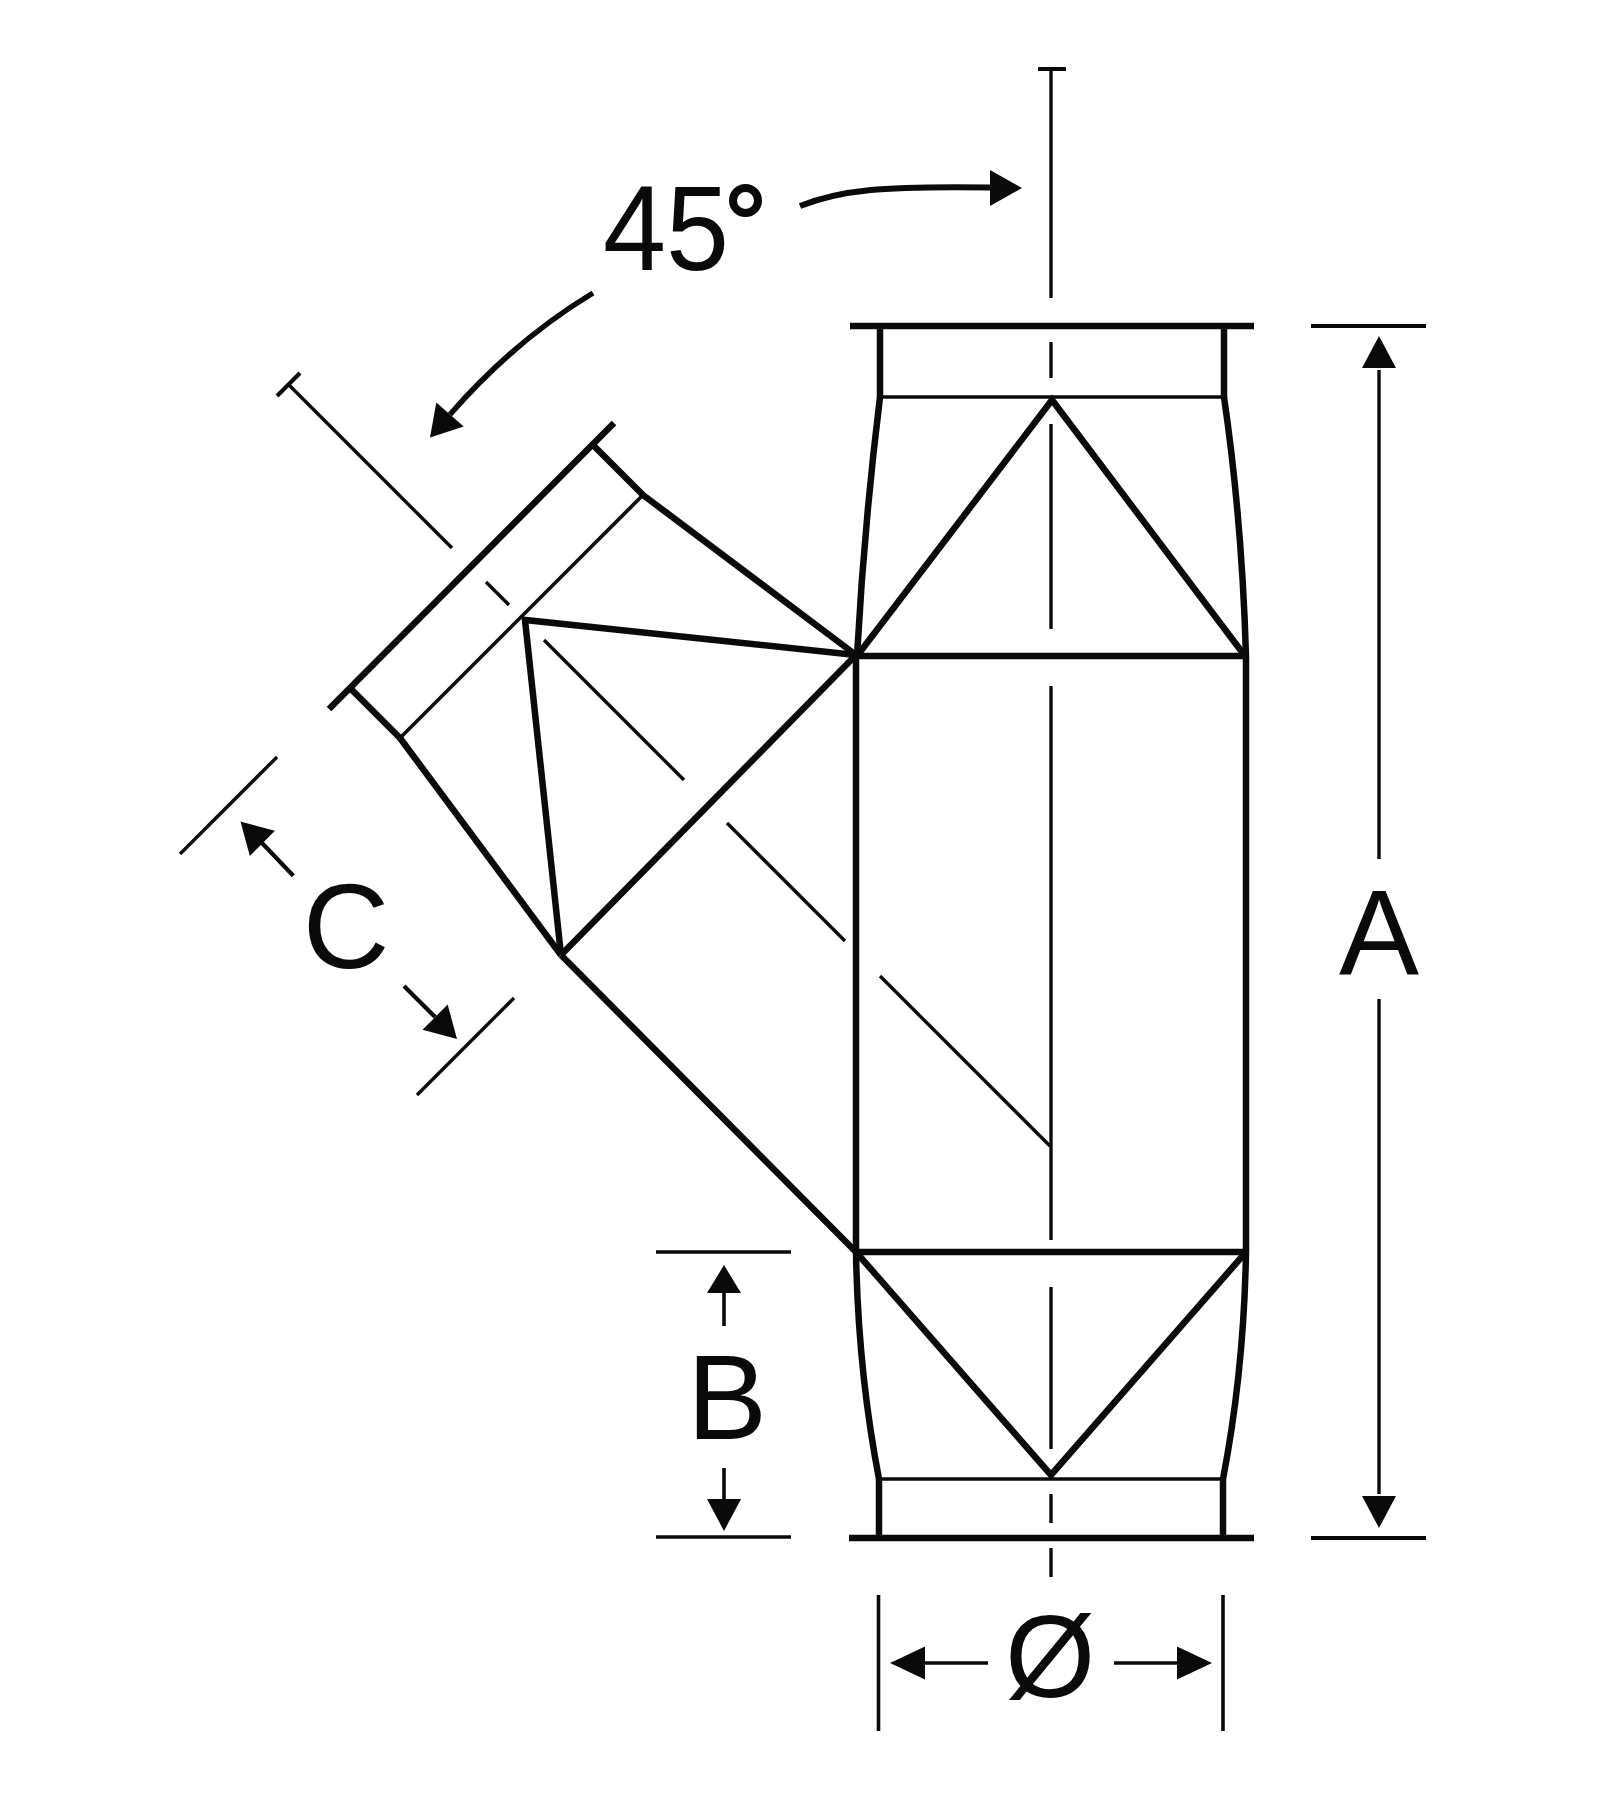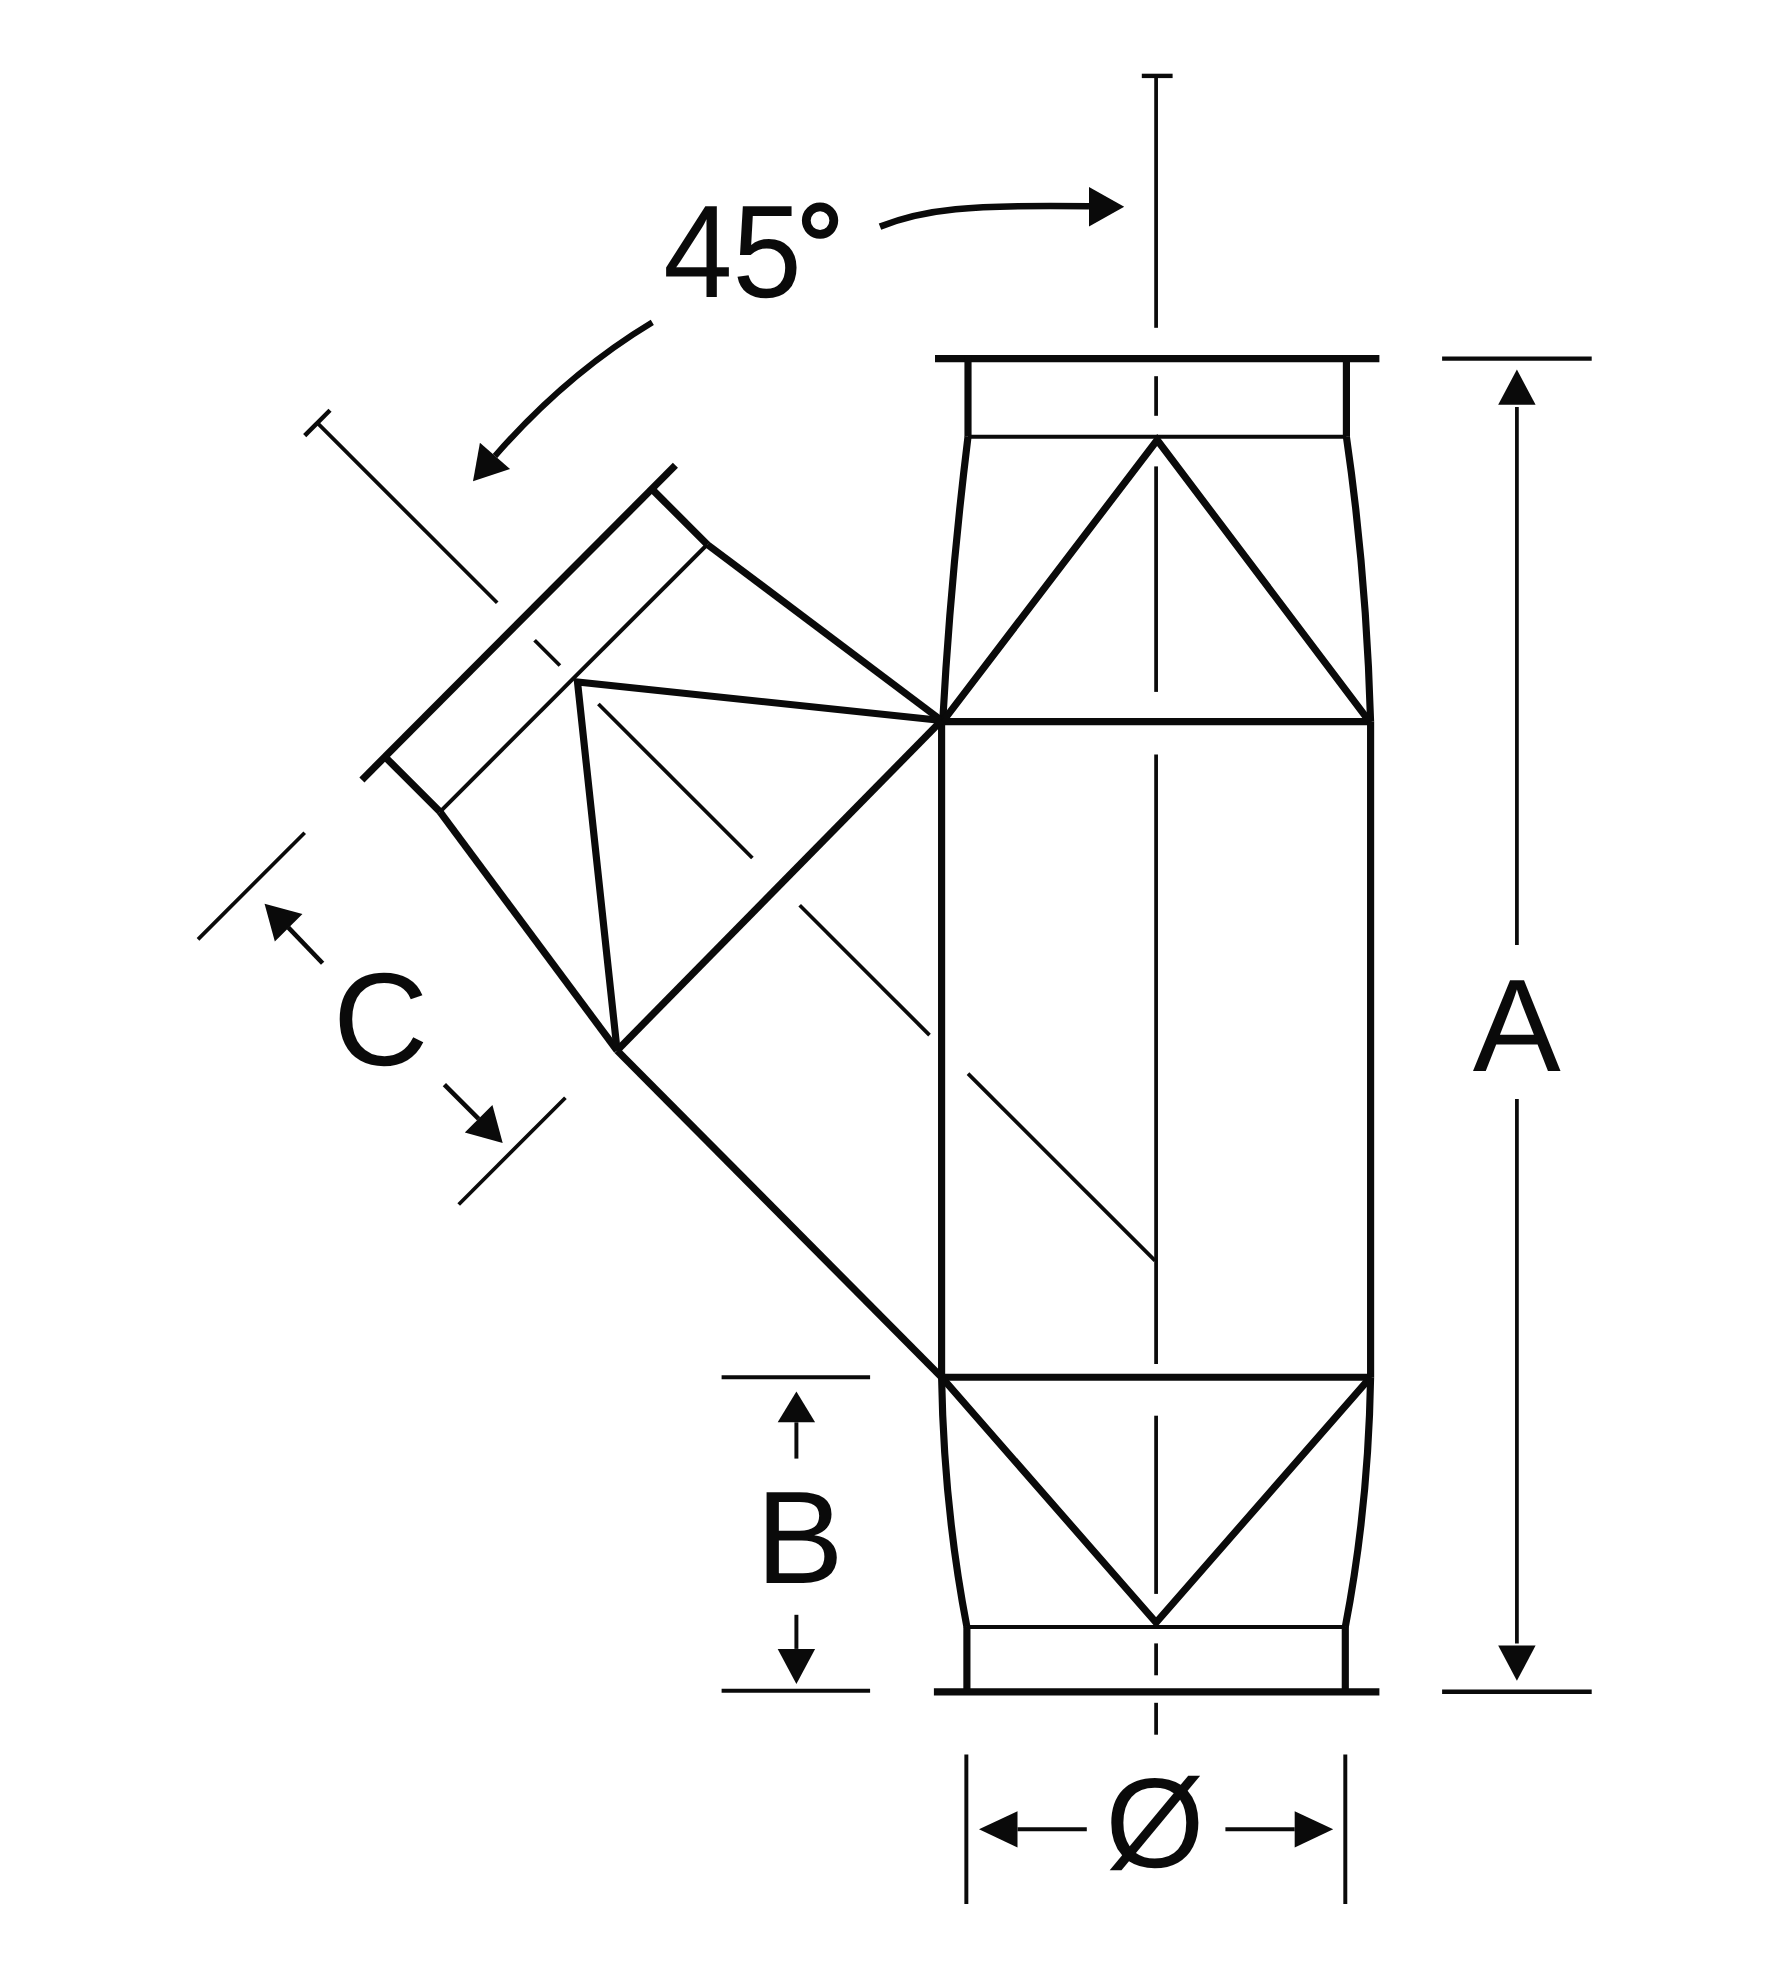--- a/index.html
+++ b/index.html
@@ -1,16 +1,16 @@
 <!DOCTYPE html>
 <html><head>
 <meta charset="utf-8">
 <style>
   html,body{margin:0;padding:0;background:#ffffff;}
-  .page{width:1624px;height:1800px;position:relative;background:#0ea5e9;overflow:hidden;}
+  .page{width:1426px;height:1800px;position:relative;background:#0ea5e9;overflow:hidden;}
   text{font-family:"Liberation Sans", sans-serif;fill:#0a0a0a;}
 </style>
 </head>
 <body>
 <div class="page">
 <svg width="1624" height="1800" viewBox="0 0 1624 1800" xmlns="http://www.w3.org/2000/svg">
 
   <rect x="0" y="0" width="1624" height="1800" fill="#ffffff"></rect>
 
   <g stroke="#0a0a0a" fill="none" stroke-linecap="butt">

